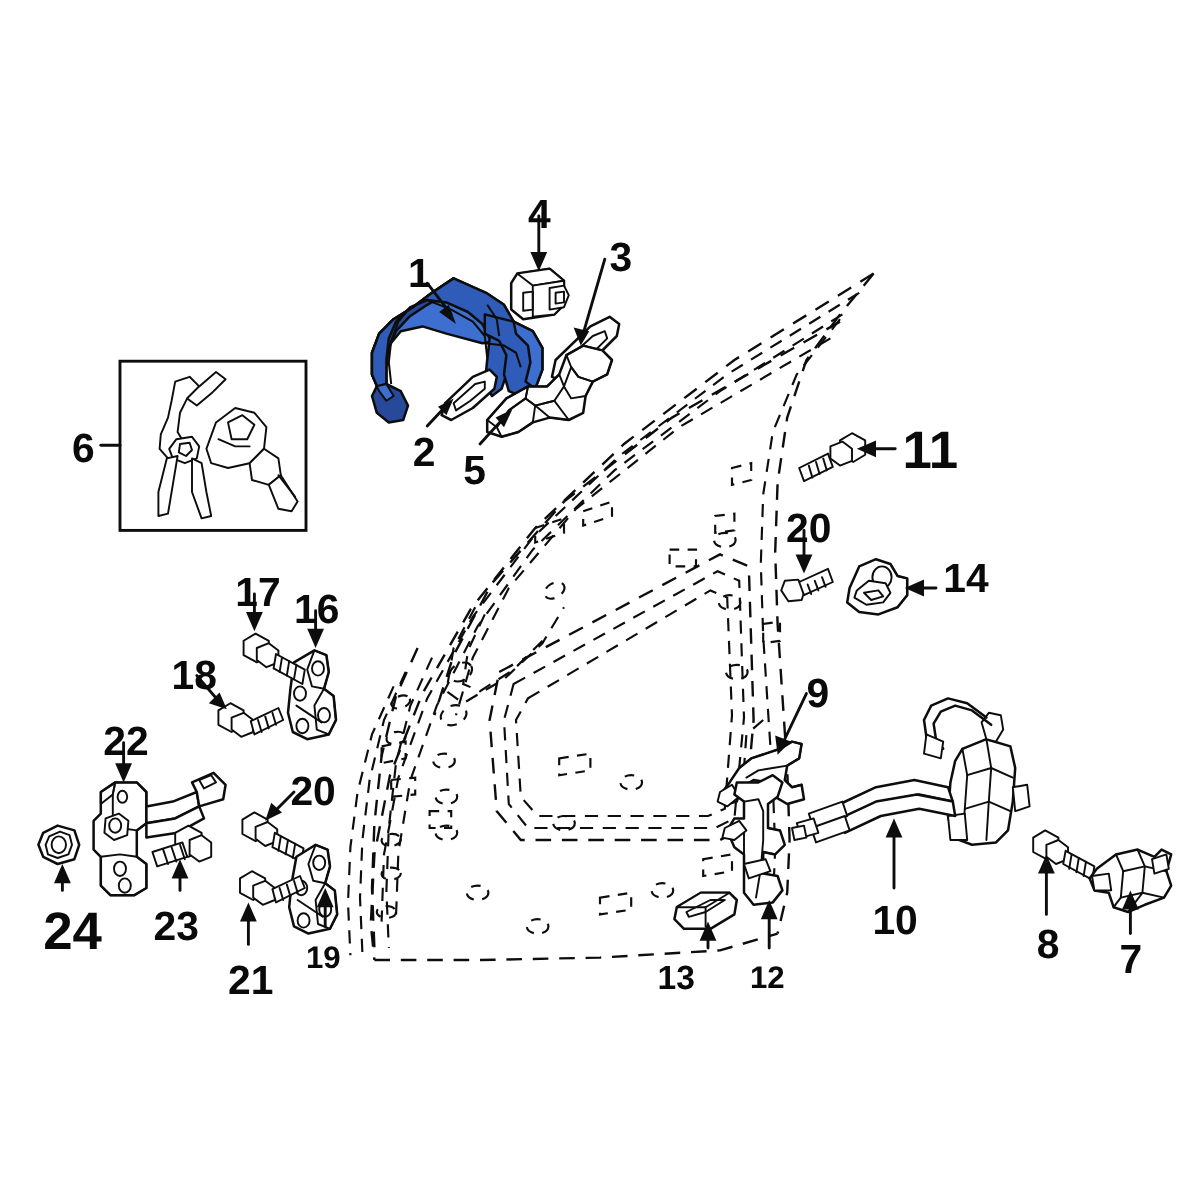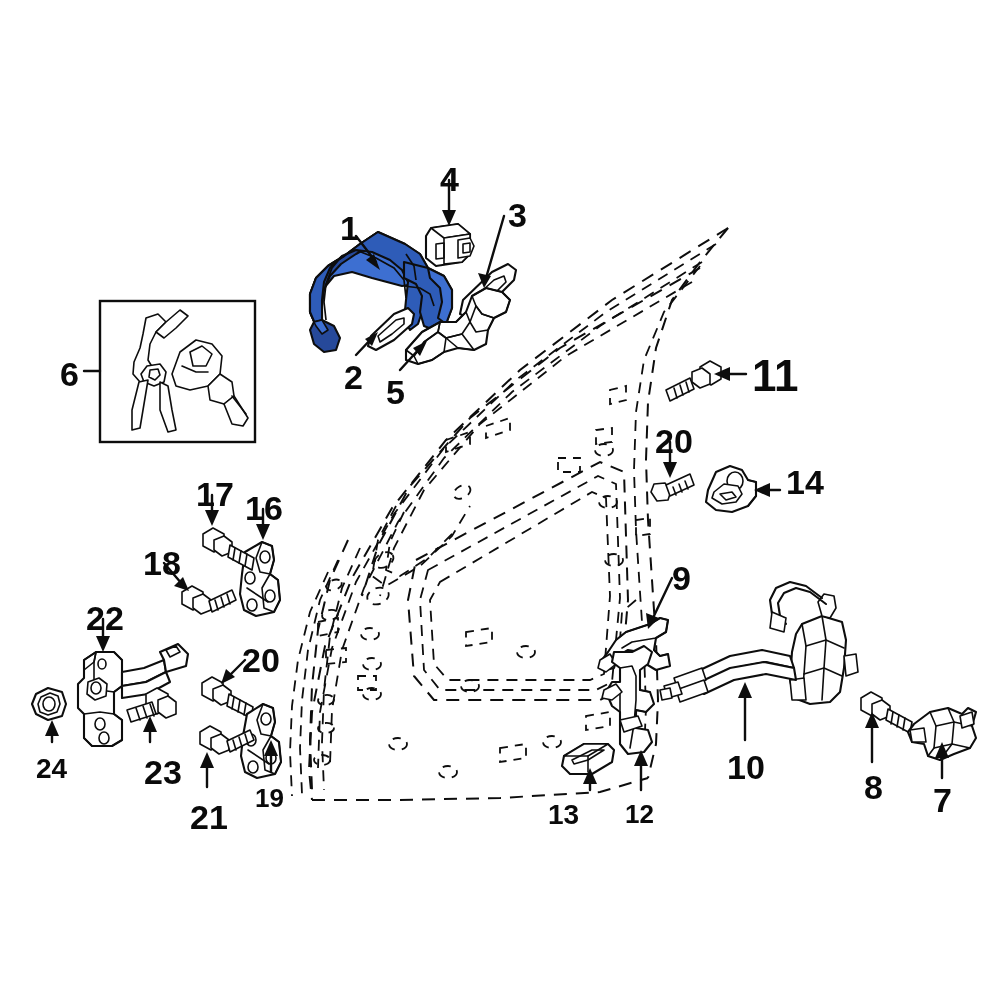--- a/index.html
+++ b/index.html
@@ -442,16 +442,16 @@
   <div class="callout-label" style="left:548px; top:801px; font-size:28px;">13</div>
   <div class="callout-label" style="left:786px; top:465px; font-size:34px;">14</div>
   <div class="callout-label" style="left:655px; top:424px; font-size:34px;">20</div>
   <div class="callout-label" style="left:245px; top:491px; font-size:34px;">16</div>
   <div class="callout-label" style="left:196px; top:477px; font-size:34px;">17</div>
   <div class="callout-label" style="left:143px; top:546px; font-size:34px;">18</div>
   <div class="callout-label" style="left:255px; top:785px; font-size:26px;">19</div>
   <div class="callout-label" style="left:242px; top:643px; font-size:34px;">20</div>
   <div class="callout-label" style="left:190px; top:800px; font-size:34px;">21</div>
   <div class="callout-label" style="left:86px;  top:601px; font-size:34px;">22</div>
-  <div class="callout-label" style="left:144px; top:755px; font-size:34px;">23</div>
-  <div class="callout-label" style="left:36px;  top:755px; font-size:28px;">24</div>
+  <div class="callout-label" style="left:128px; top:755px; font-size:34px;">23</div>
+  <div class="callout-label" style="left:36px;  top:755px; font-size:44px;">24</div>
 
 </div>
 
 </body></html>

